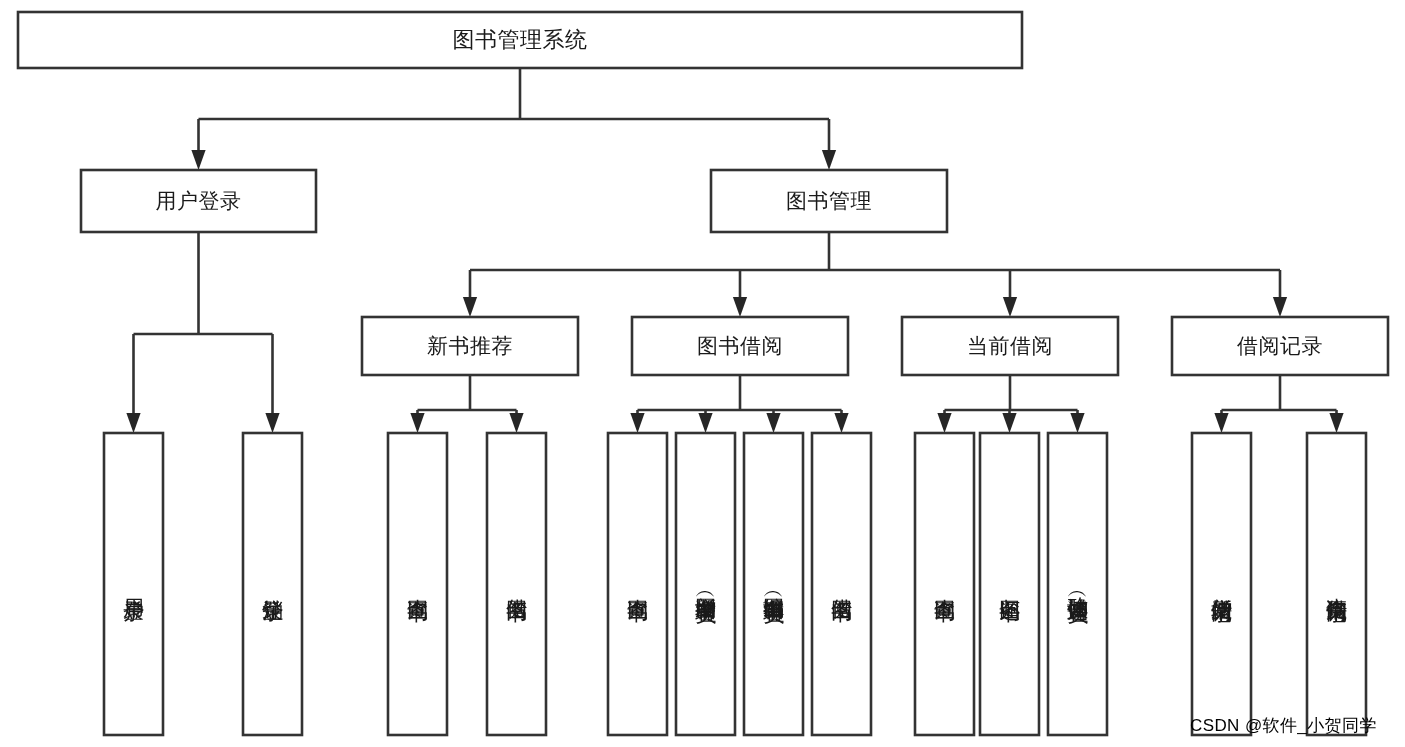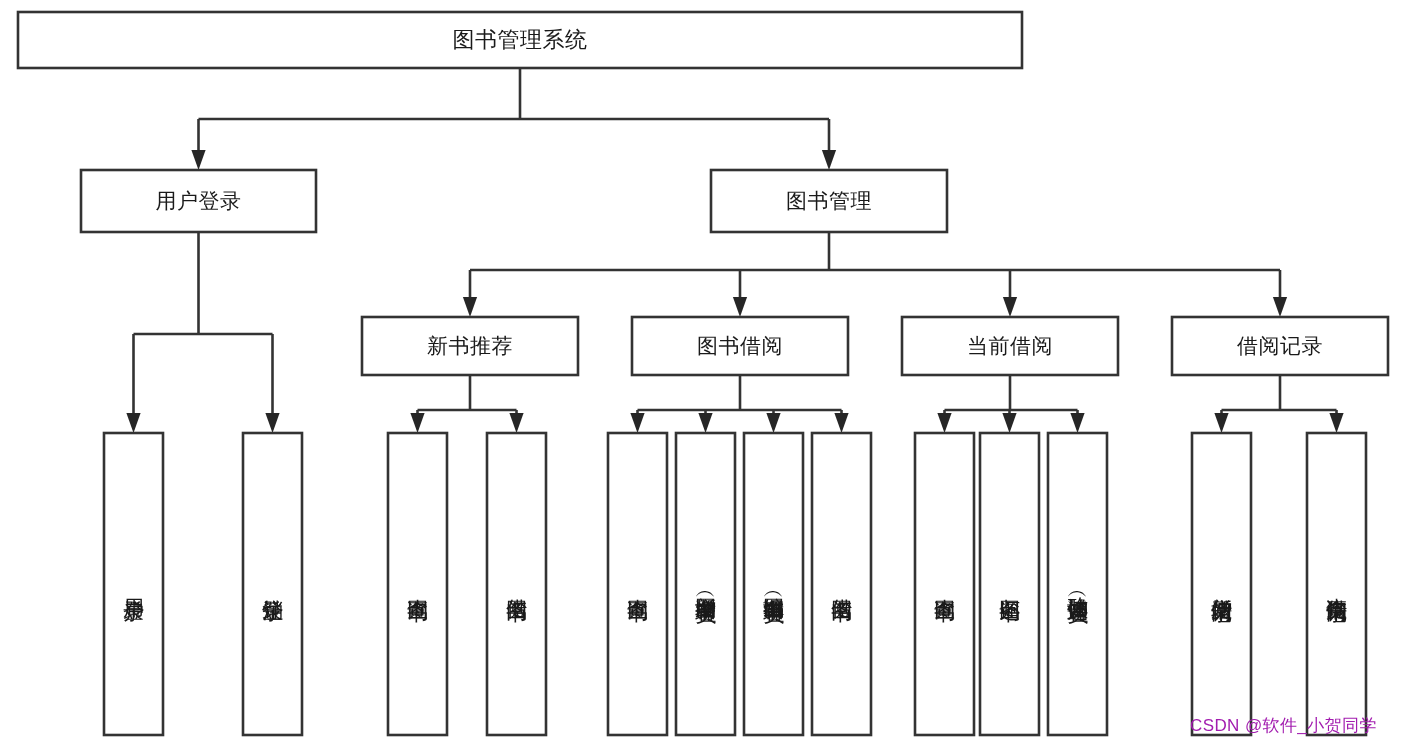--- a/index.html
+++ b/index.html
@@ -68,21 +68,21 @@
     letter-spacing: 1px;
     white-space: nowrap;
     pointer-events: none;
   }
   .watermark {
     position: absolute;
     left: 1190px;
     top: 714px;
     font-family: "Liberation Sans", "DejaVu Sans", sans-serif;
     font-size: 17px;
-    color: #a21caf;
+    color: #000000;
     white-space: nowrap;
     letter-spacing: 0.4px;
   }
 </style>
 </head>
 <body>
 
 <div id="diagram-root">
 
   <svg id="flow" viewBox="0 0 1405 747">

